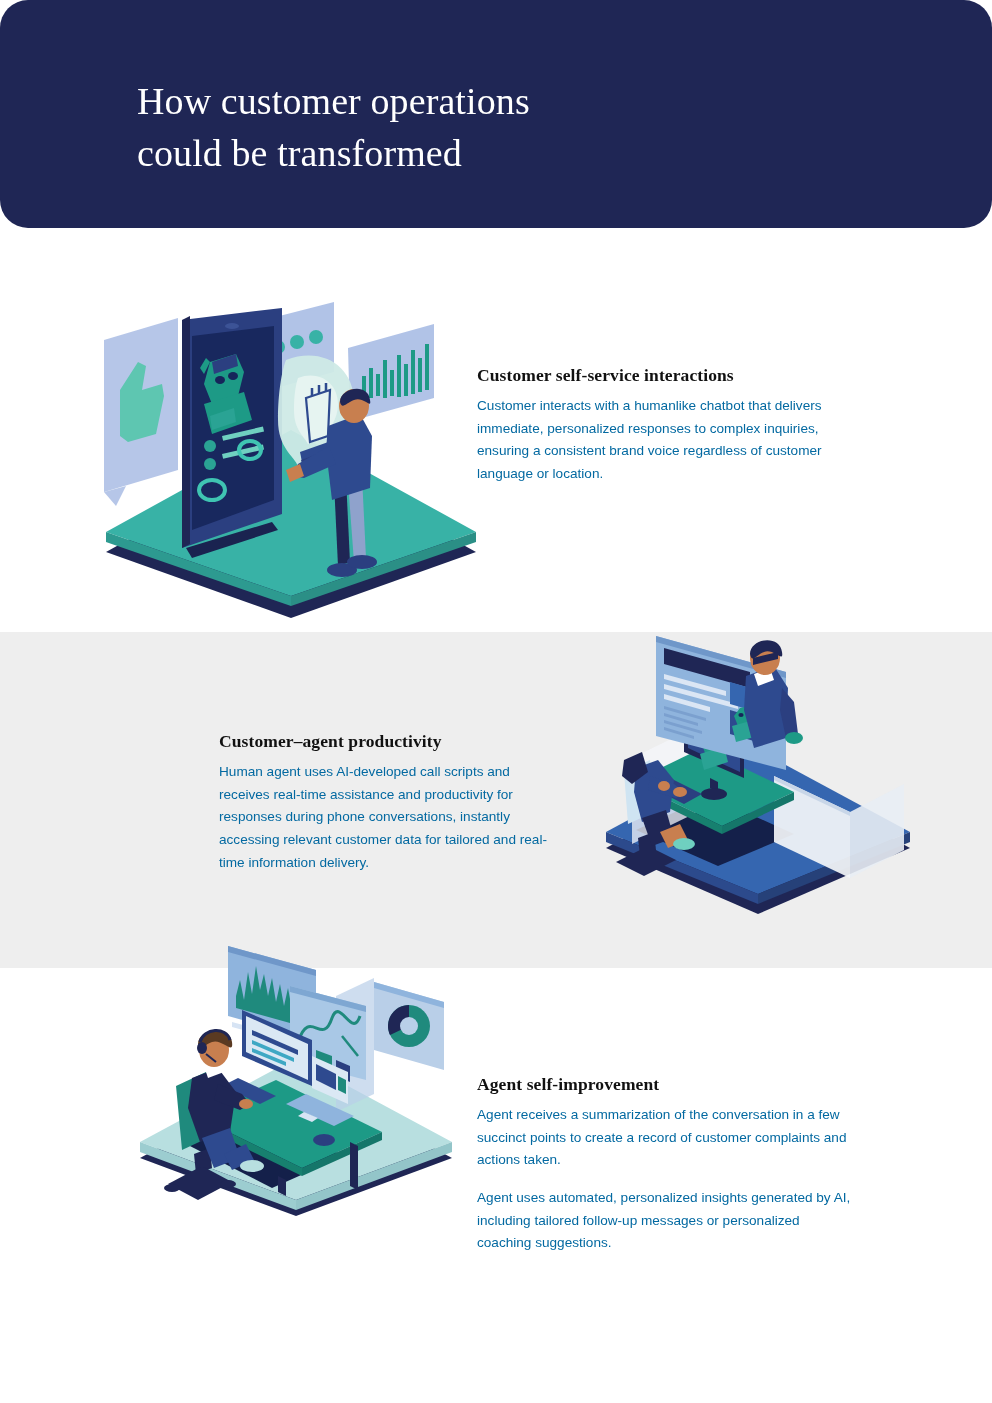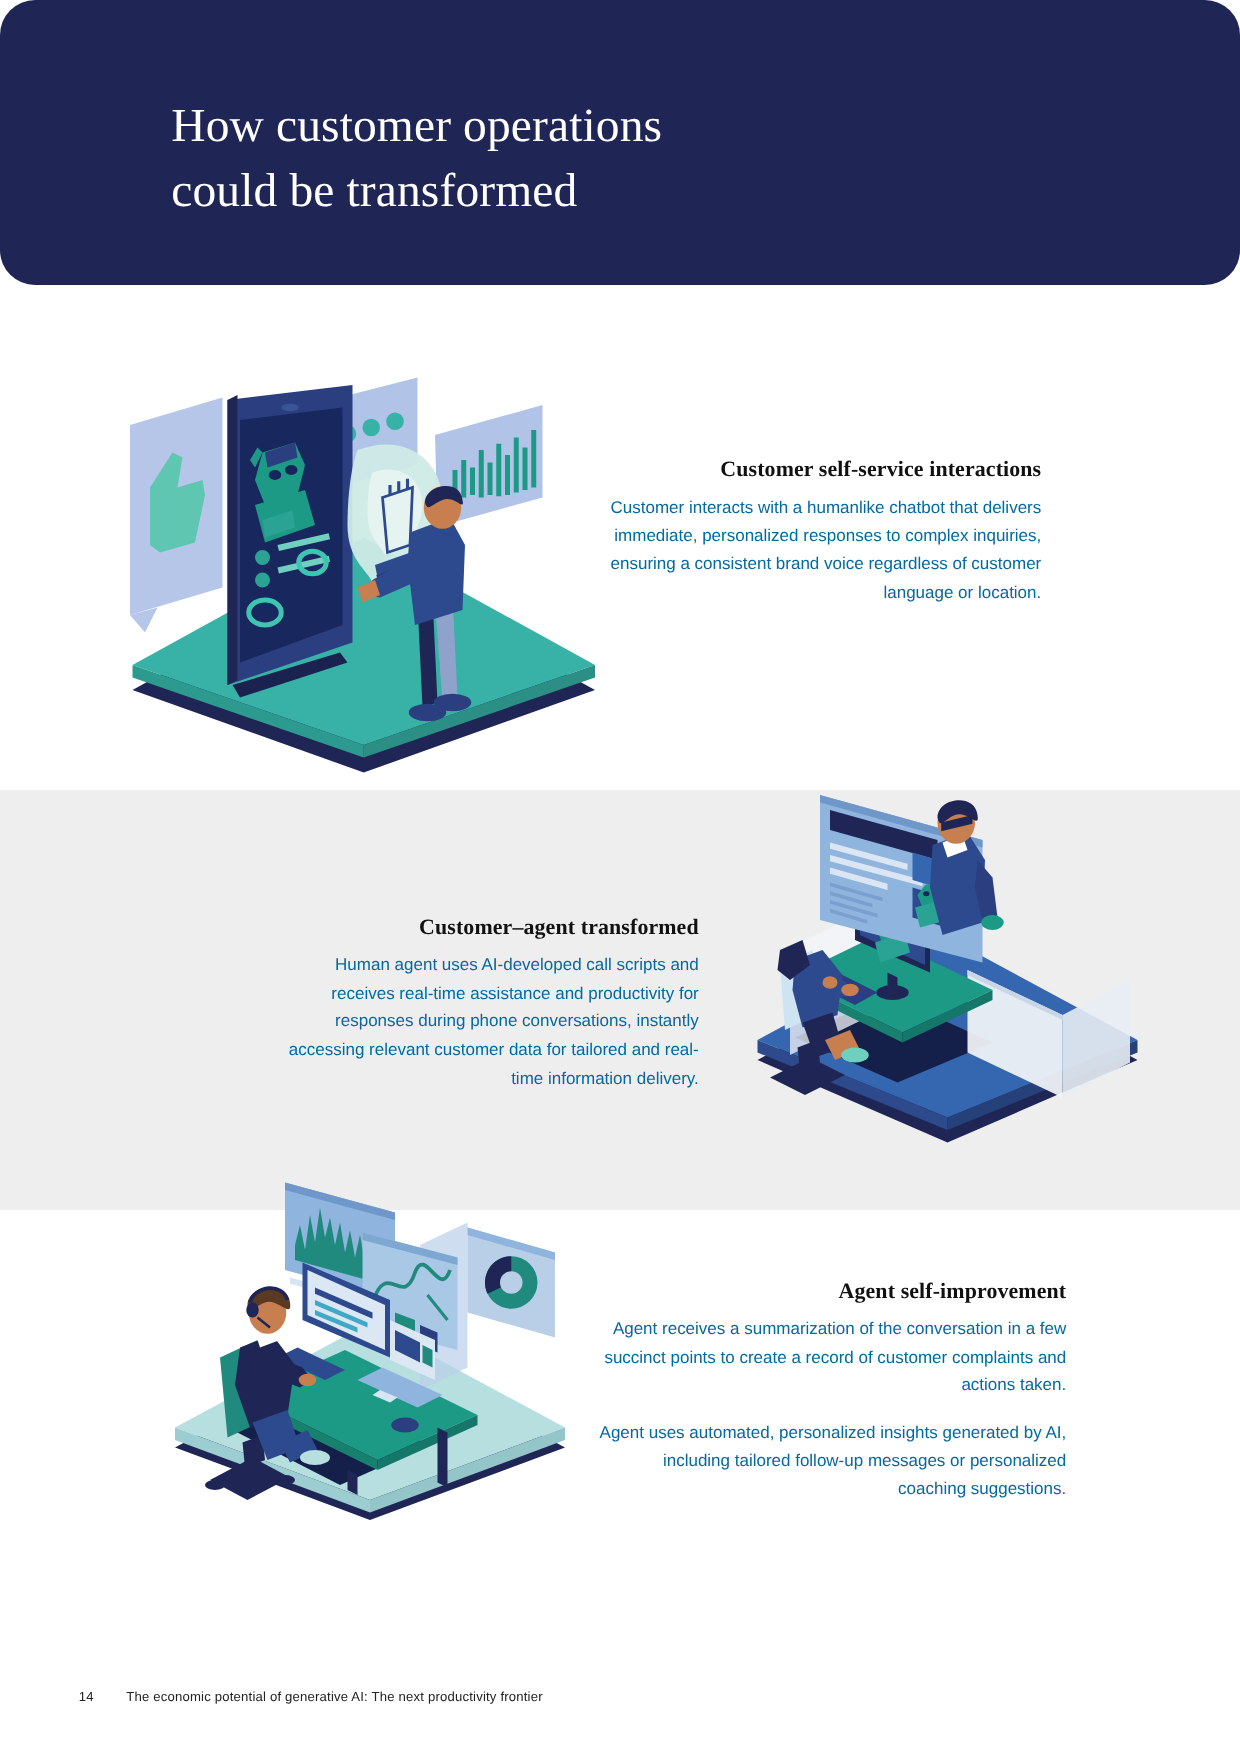--- a/index.html
+++ b/index.html
@@ -45,40 +45,40 @@
   
   .band-gray {
     position: absolute;
     left: 0; top: 632px;
     width: 992px;
     height: 336px;
     background: #eeeeee;
   }
 
   
-  .txt-block { position: absolute; text-align: right; }
+  .txt-block { position: absolute; }
   .sec-heading {
     font-family: "Liberation Serif", serif;
     font-weight: bold;
     font-size: 17.5px;
     color: #111111;
     letter-spacing: 0.1px;
     margin-bottom: 9px;
   }
   .sec-body {
     font-family: "Liberation Sans", sans-serif;
     font-size: 13.6px;
     line-height: 1.67;
     color: #0369a1;
   }
   .sec-body + .sec-body { margin-top: 15px; }
 
   #txt1 { left: 477px; top: 365px; width: 356px; }
   #txt2 { left: 219px; top: 731px; width: 340px; }
-  #txt3 { left: 477px; top: 1022px; width: 376px; }
+  #txt3 { left: 477px; top: 1074px; width: 376px; }
 
   
   .footer {
     position: absolute;
     left: 63px;
     top: 1352px;
     width: 700px;
     font-size: 10.5px;
     color: #222222;
     letter-spacing: 0.15px;
@@ -387,27 +387,24 @@
       </g>
     </svg>
   </div>
 
   <div class="txt-block" id="txt1">
     <div class="sec-heading">Customer self-service interactions</div>
     <p class="sec-body">Customer interacts with a humanlike chatbot that delivers immediate, personalized responses to complex inquiries, ensuring a consistent brand voice regardless of customer language or location.</p>
   </div>
 
   <div class="txt-block" id="txt2">
-    <div class="sec-heading">Customer–agent transformed</div>
+    <div class="sec-heading">Customer–agent productivity</div>
     <p class="sec-body">Human agent uses AI-developed call scripts and receives real-time assistance and productivity for responses during phone conversations, instantly accessing relevant customer data for tailored and real-time information delivery.</p>
   </div>
 
   <div class="txt-block" id="txt3">
     <div class="sec-heading">Agent self-improvement</div>
     <p class="sec-body">Agent receives a summarization of the conversation in a few succinct points to create a record of customer complaints and actions taken.</p>
     <p class="sec-body">Agent uses automated, personalized insights generated by AI, including tailored follow-up messages or personalized coaching suggestions.</p>
   </div>
 
-  <div class="footer">
-    <span class="pg">14</span><span>The economic potential of generative AI: The next productivity frontier</span>
-  </div>
 
 </div>
 
 </body></html>

